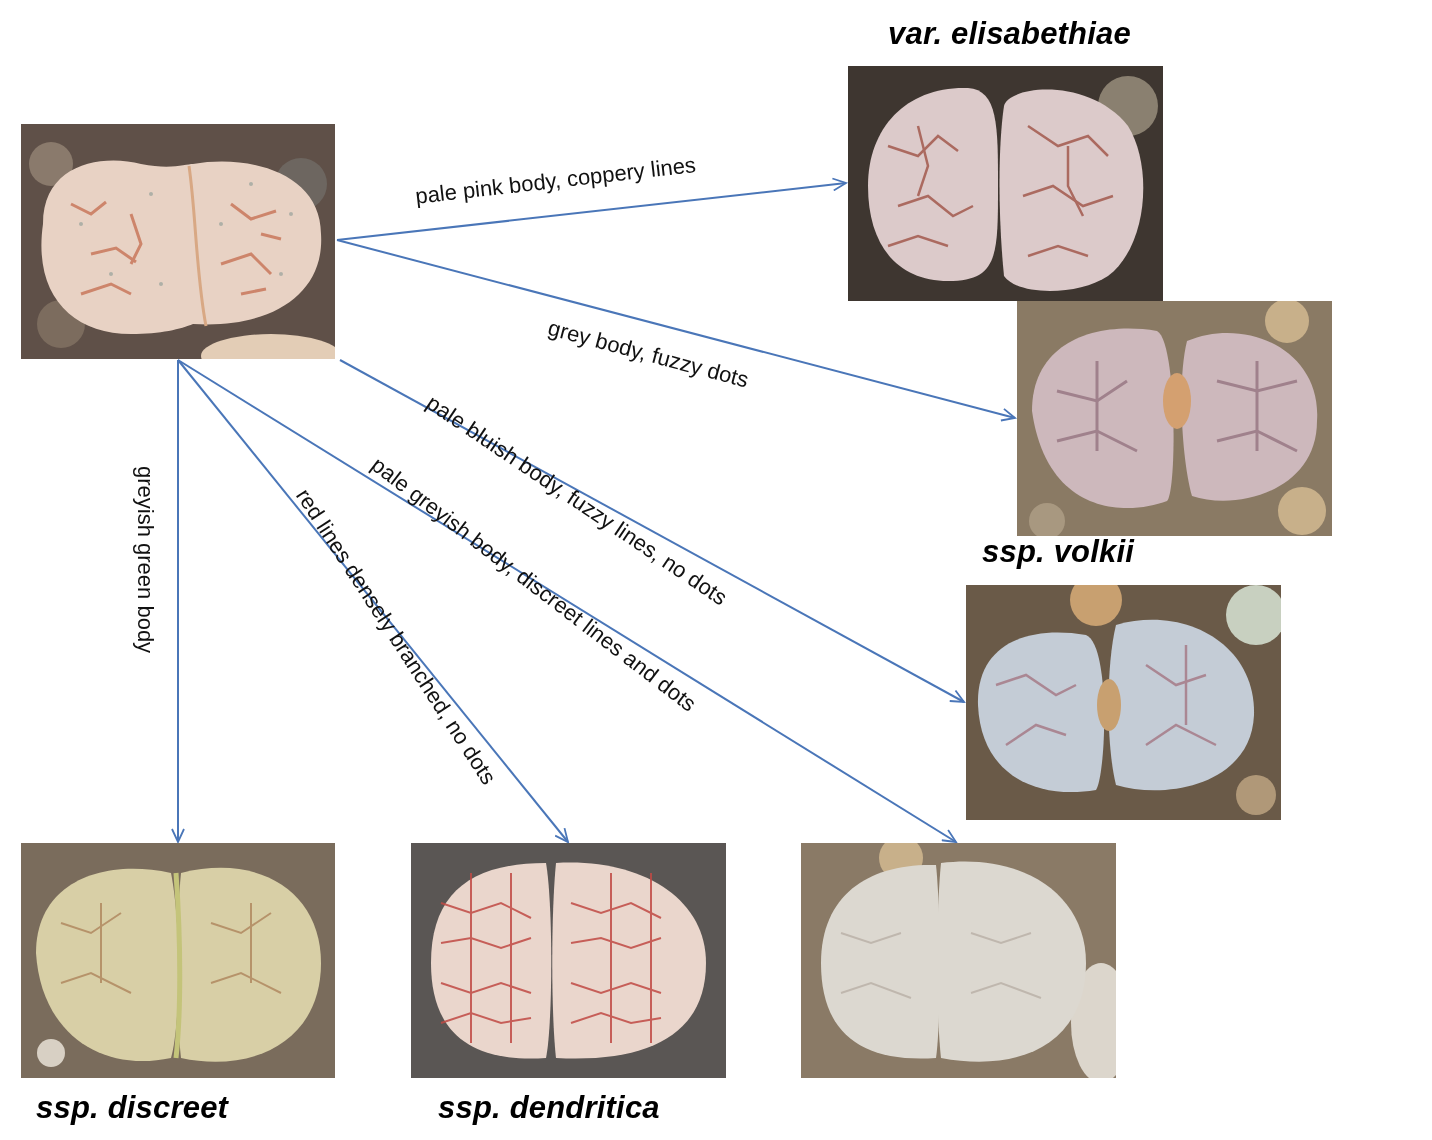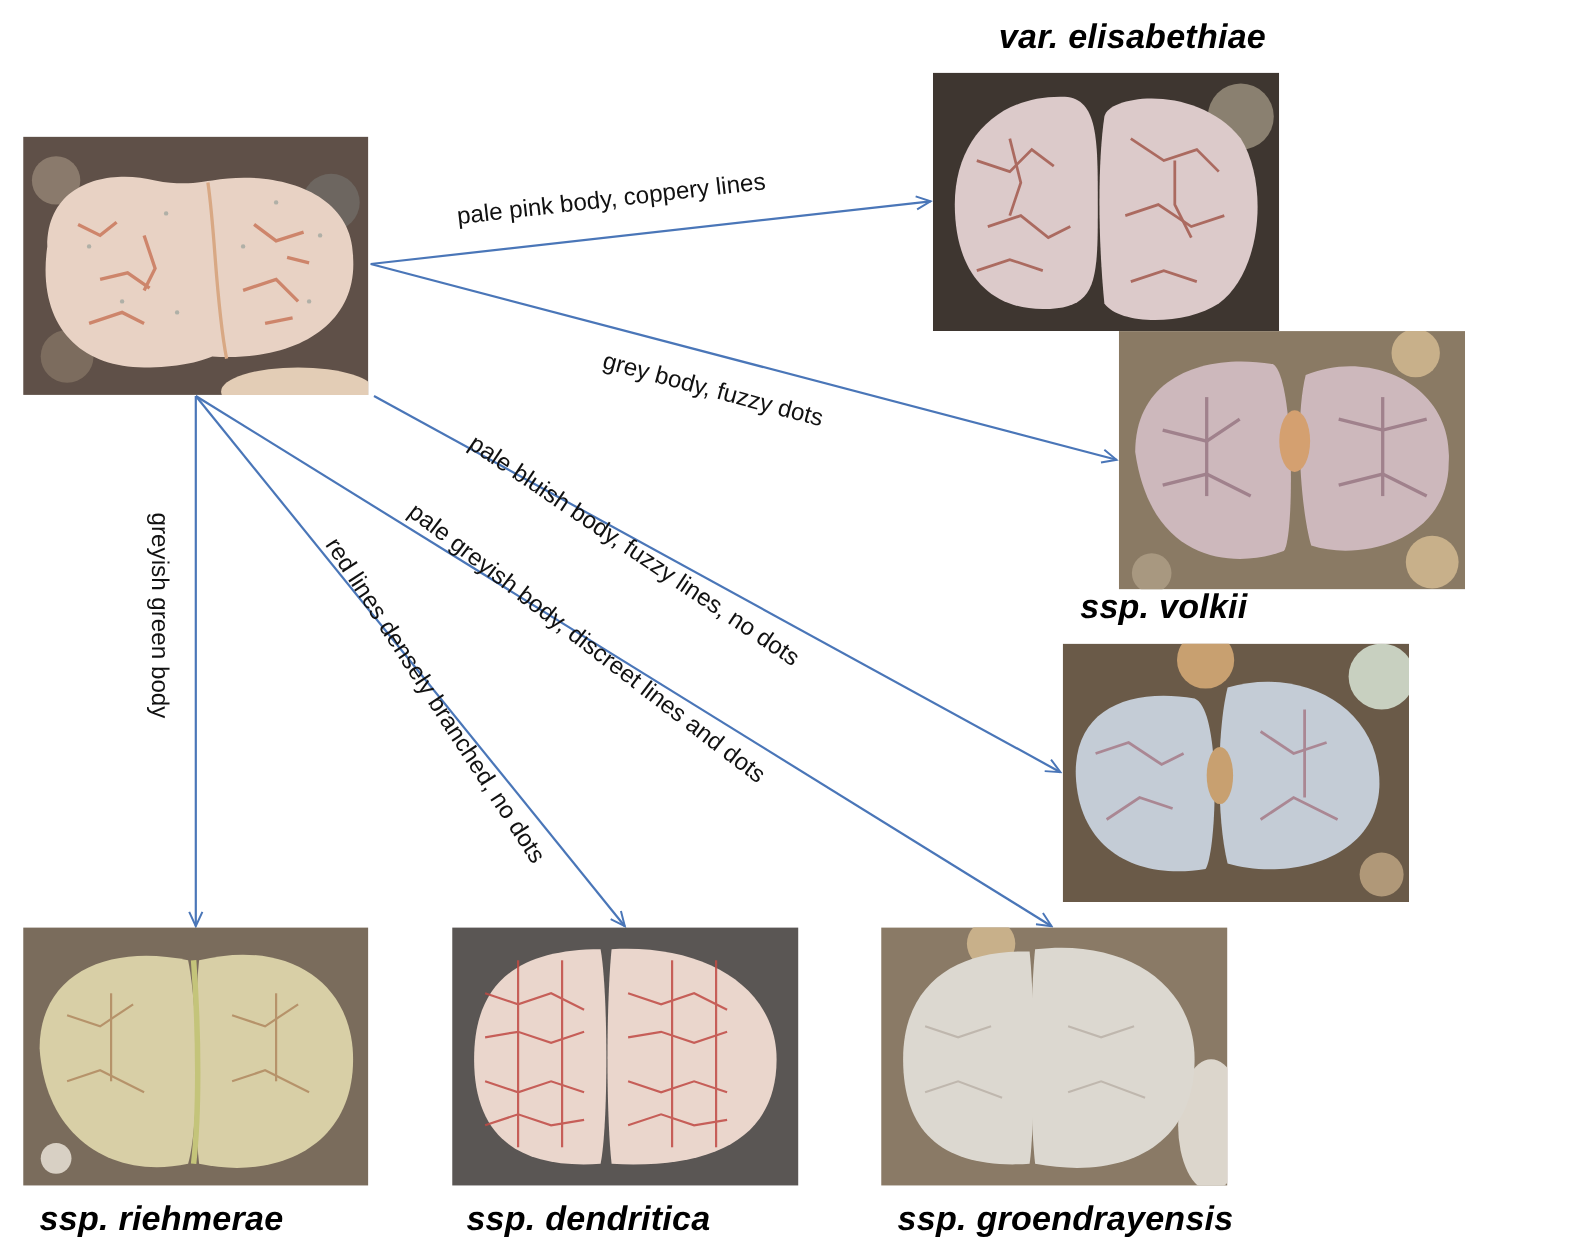--- a/index.html
+++ b/index.html
@@ -25,25 +25,24 @@
     <g stroke="#4a76b8" stroke-width="2" fill="none">
       <line x1="337" y1="240" x2="846" y2="183" marker-end="url(#ah)"></line>
       <line x1="337" y1="240" x2="1015" y2="418" marker-end="url(#ah)"></line>
       <line x1="340" y1="360" x2="964" y2="702" marker-end="url(#ah)"></line>
       <line x1="178" y1="360" x2="956" y2="842" marker-end="url(#ah)"></line>
       <line x1="178" y1="360" x2="568" y2="842" marker-end="url(#ah)"></line>
       <line x1="178" y1="360" x2="178" y2="842" marker-end="url(#ah)"></line>
     </g>
   </svg>
 
-  <div class="title" style="left:908px;top:16px;">var. elisabethiae</div>
+  <div class="title" style="left:888px;top:16px;">var. elisabethiae</div>
   <div class="title" style="left:982px;top:534px;">ssp. volkii</div>
-  <div class="title" style="left:36px;top:1090px;">ssp. riehmerae</div>
-  <div class="title" style="left:424px;top:1090px;">ssp. dendritica</div>
-  <div class="title" style="left:816px;top:1090px;">ssp. groendrayensis</div>
+  <div class="title" style="left:36px;top:1090px;">ssp. discreet</div>
+  <div class="title" style="left:438px;top:1090px;">ssp. dendritica</div>
 
   <div class="edge-label" style="left:414px;top:184px;transform:rotate(-6.5deg);">pale pink body, coppery lines</div>
   <div class="edge-label" style="left:552px;top:315px;transform:rotate(15deg);">grey body, fuzzy dots</div>
   <div class="edge-label" style="left:436px;top:390px;transform:rotate(34deg);">pale bluish body, fuzzy lines, no dots</div>
   <div class="edge-label" style="left:382px;top:452px;transform:rotate(37.5deg);">pale greyish body, discreet lines and dots</div>
   <div class="edge-label" style="left:312px;top:484px;transform:rotate(57deg);">red lines densely branched, no dots</div>
   <div class="edge-label" style="left:134px;top:466px;transform:rotate(90deg) translateY(-24px);">greyish green body</div>
 
   <div class="photo" style="left:21px;top:124px;width:314px;height:235px;">
     <svg viewBox="0 0 314 235">

